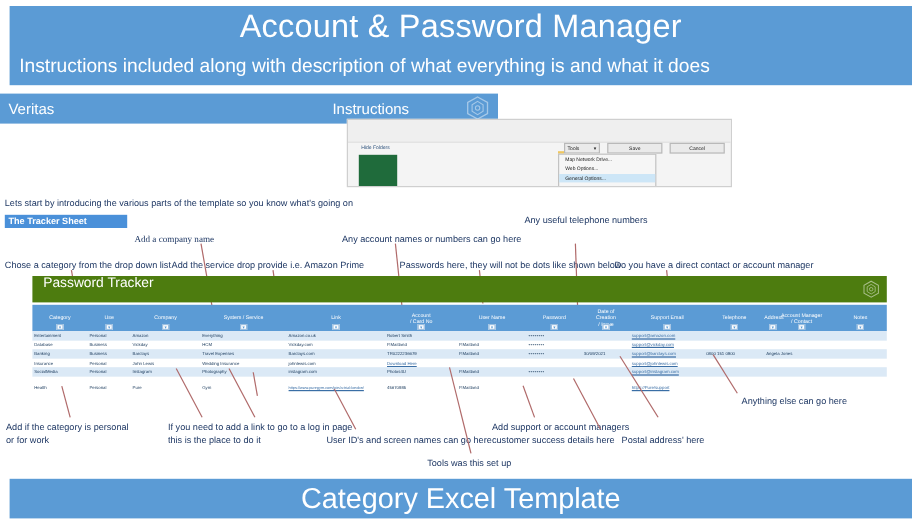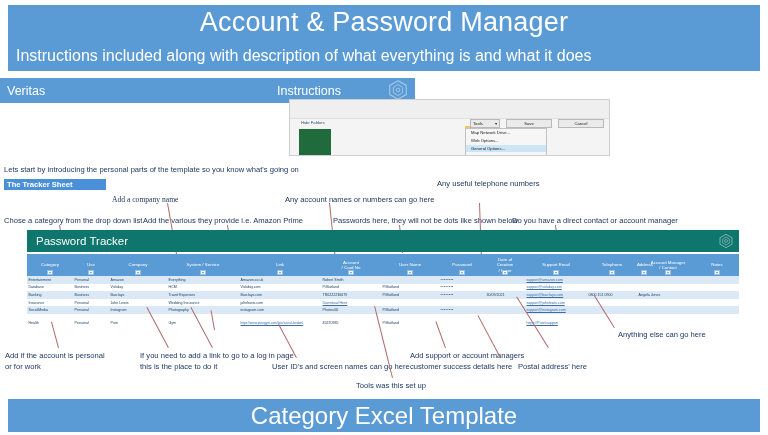--- a/index.html
+++ b/index.html
@@ -78,21 +78,21 @@
     position:absolute; left:4px; top:179px; width:102px; height:11px;
     background:#4a90d9; color:#ffffff; font-size:7.6px; font-weight:bold;
     display:flex; align-items:center; padding-left:3px;
   }
   
   .leader { position:absolute; background:#b06a6a; transform-origin:0 0; height:1px; }
   
   .pt-wrap { position:absolute; left:27px; top:230px; width:712px; height:92px; }
   .pt-banner {
     position:absolute; left:0; top:0; width:100%; height:22px;
-    background:#0f766e; color:#ffffff; display:flex; align-items:center;
+    background:#4d7c0f; color:#ffffff; display:flex; 
     padding-left:9px; font-size:11.5px;
   }
   .pt-hex { position:absolute; right:5px; top:3px; width:16px; height:16px; opacity:.5; }
   .pt-head {
     position:absolute; left:0; top:24px; width:100%; height:22px;
     background:#5B9BD5; color:#ffffff;
   }
   .pt-head .hcell {
     position:absolute; top:0; height:22px; font-size:4.4px;
     display:flex; align-items:center; justify-content:center; text-align:center;
@@ -169,29 +169,29 @@
   </div>
 
   <div class="menu">
     <div class="mi">Map Network Drive...</div>
     <div class="mi">Web Options...</div>
     <div class="mi sel">General Options...</div>
     <div class="mi">Compress Pictures...</div>
   </div>
 </div>
 
-<div class="ann" style="left:4px; top:165px;">Lets start by introducing the personal parts of the template so you know what's going on</div>
+<div class="ann" style="left:4px; top:165px;">Lets start by introducing the various parts of the template so you know what's going on</div>
 <div class="tracker-pill">The Tracker Sheet</div>
 
 <div class="ann" style="left:112px; top:195px;font-family:Liberation Serif, serif;">Add a company name</div>
 <div class="ann" style="left:285px; top:195px;">Any account names or numbers can go here</div>
 <div class="ann" style="left:437px; top:179px;">Any useful telephone numbers</div>
 
 <div class="ann" style="left:4px; top:216px;">Chose a category from the drop down list</div>
-<div class="ann" style="left:143px; top:216px;">Add the various they provide i.e. Amazon Prime</div>
+<div class="ann" style="left:143px; top:216px;">Add the service drop provide i.e. Amazon Prime</div>
 <div class="ann" style="left:333px; top:216px;">Passwords here, they will not be dots like shown below</div>
 <div class="ann" style="left:512px; top:216px;">Do you have a direct contact or account manager</div>
 
 <div class="leader" style="left:60px; top:225px; width:22px; transform:rotate(80deg);"></div>
 <div class="leader" style="left:168px; top:203px; width:60px; transform:rotate(80deg);"></div>
 <div class="leader" style="left:228px; top:225px; width:24px; transform:rotate(82deg);"></div>
 <div class="leader" style="left:330px; top:203px; width:70px; transform:rotate(84deg);"></div>
 <div class="leader" style="left:400px; top:225px; width:28px; transform:rotate(84deg);"></div>
 <div class="leader" style="left:480px; top:203px; width:72px; transform:rotate(88deg);"></div>
 <div class="leader" style="left:556px; top:225px; width:26px; transform:rotate(84deg);"></div>
@@ -352,21 +352,21 @@
       <span class="pcell" style="left:354px;width:58px;">P.Maitland</span>
       <span class="pcell dots" style="left:412px;width:46px;"></span>
       <span class="pcell" style="left:458px;width:40px;"></span>
       <span class="pcell link" style="left:498px;width:62px;">https://Pure/support</span>
       <span class="pcell" style="left:560px;width:50px;"></span>
       <span class="pcell" style="left:610px;width:62px;"></span>
     </div>
   </div>
 </div>
 
-<div class="ann" style="left:5px;  top:351px;">Add if the account is personal</div>
+<div class="ann" style="left:5px;  top:351px;">Add if the category is personal</div>
 <div class="ann" style="left:5px;  top:362px;">or for work</div>
 <div class="ann" style="left:140px;top:351px;">If you need to add a link to go to a log in page</div>
 <div class="ann" style="left:140px;top:362px;">this is the place to do it</div>
 <div class="ann" style="left:272px;top:362px;">User ID's and screen names can go here</div>
 <div class="ann" style="left:410px;top:351px;">Add support or account managers</div>
 <div class="ann" style="left:410px;top:362px;">customer success details here</div>
 <div class="ann" style="left:518px;top:362px;">Postal address' here</div>
 <div class="ann" style="left:618px;top:330px;">Anything else can go here</div>
 <div class="ann" style="left:356px;top:381px;">Tools was this set up</div>
 

